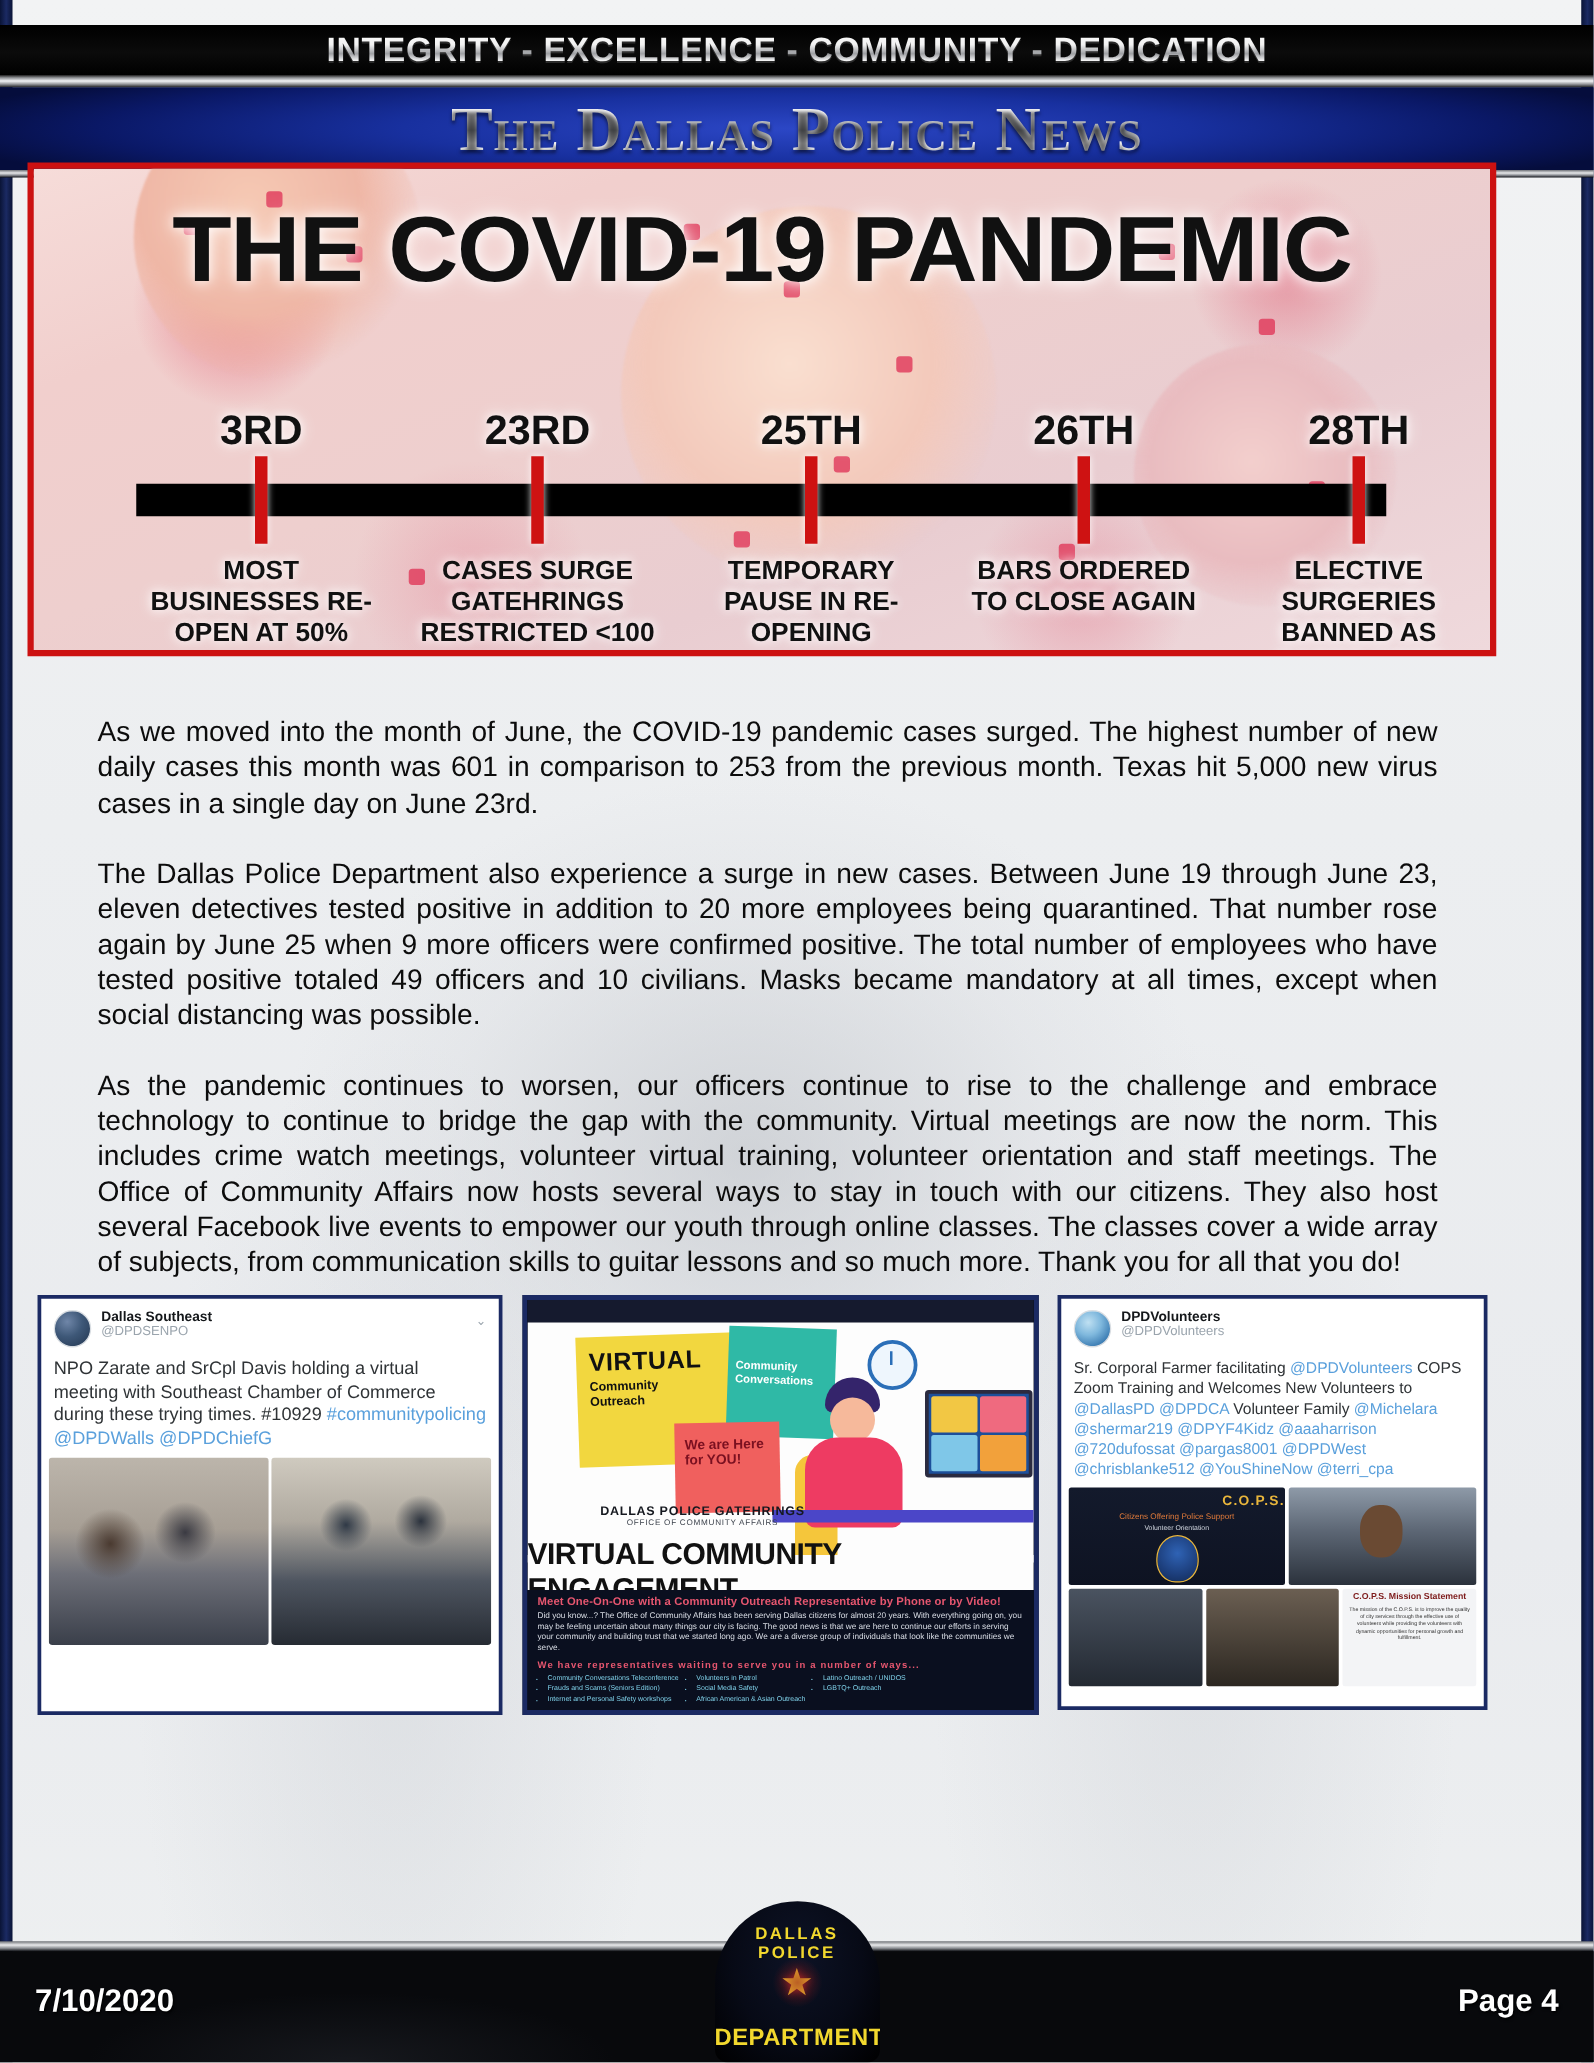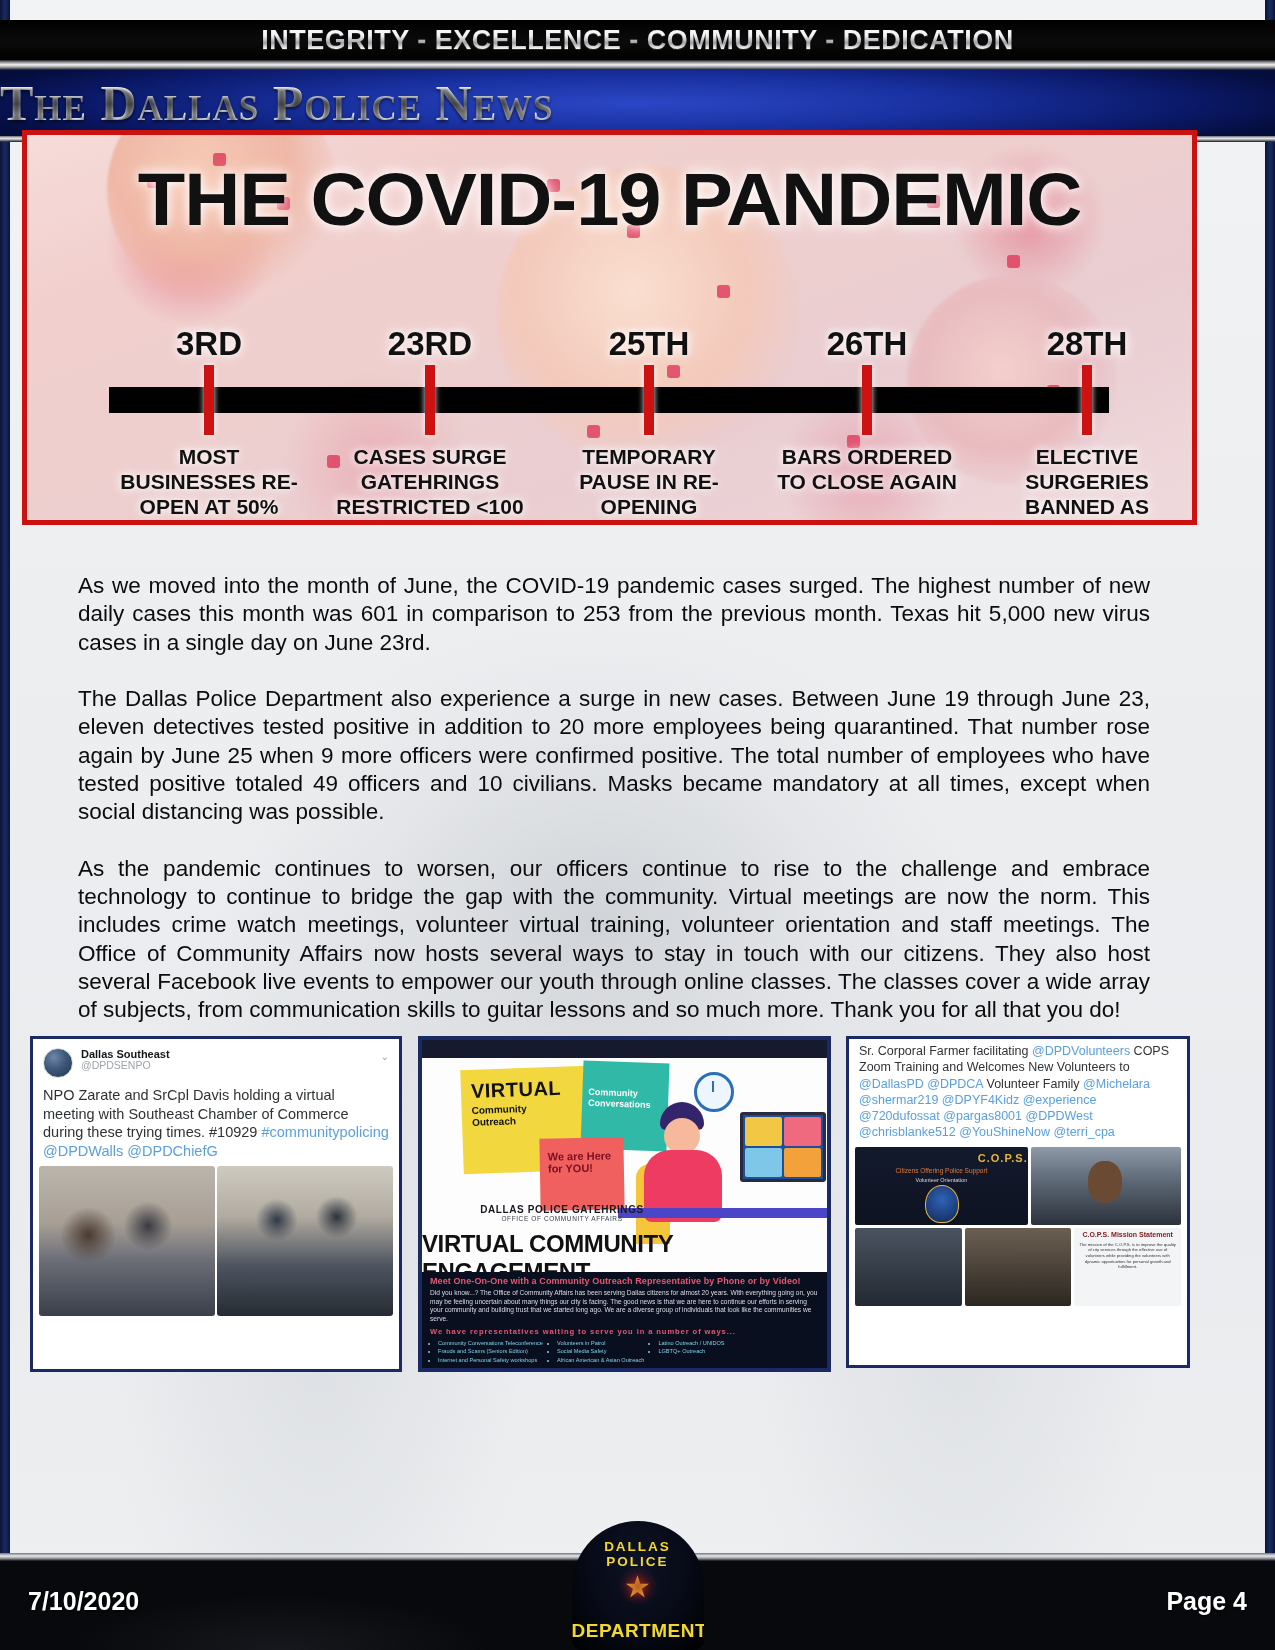--- a/index.html
+++ b/index.html
@@ -42,21 +42,21 @@
   }
   .divider-steel{
     position:absolute;left:0;top:40px;width:100%;height:10px;
     background:linear-gradient(180deg,#1d1d1d 0%,#8f9195 22%,#f2f3f5 48%,#9a9ca0 72%,#15161a 100%);
   }
   .title-bar{
     position:absolute;left:0;top:50px;width:100%;height:66px;
     background:
       radial-gradient(ellipse 700px 60px at 50% 50%, #2c47c6 0%, #18309f 45%, #0a1866 80%, #050d3c 100%),
       linear-gradient(180deg,#0a1550,#142a9c 40%,#0a1550);
-    display:flex;align-items:center;justify-content:flex-start;
+    display:flex;align-items:center;justify-content:center;
   }
   .title{
     font-family:"Liberation Serif", serif;
     font-weight:bold;font-size:50px;letter-spacing:1px;
     font-variant:small-caps;
     background:linear-gradient(180deg,#ffffff 0%,#f4f4f6 30%,#8d9095 52%,#ffffff 70%,#a9acb1 100%);
     -webkit-background-clip:text;background-clip:text;color:transparent;
     text-shadow:0 2px 3px rgba(0,0,0,.55);
     white-space:nowrap;
   }
@@ -403,25 +403,32 @@
               <li>Latino Outreach / UNIDOS</li>
               <li>LGBTQ+ Outreach</li>
             </ul>
           </div>
 
         </div>
       </div>
     </div>
 
     <div class="card right">
+      <div class="tw-head">
+        <div class="tw-avatar globe"></div>
+        <div class="tw-names">
+          <div class="tw-name">DPDVolunteers</div>
+          <div class="tw-handle">@DPDVolunteers</div>
+        </div>
+      </div>
       <div class="tw-body" style="font-size:12.5px;line-height:1.3;">
         <span>Sr. Corporal Farmer facilitating </span><span class="h">@DPDVolunteers</span><span> COPS</span>
         <span>Zoom Training and Welcomes New Volunteers to</span>
         <span class="h">@DallasPD @DPDCA</span><span> Volunteer Family </span><span class="h">@Michelara</span>
-        <span class="h">@shermar219 @DPYF4Kidz @experience</span>
+        <span class="h">@shermar219 @DPYF4Kidz @aaaharrison</span>
         <span class="h">@720dufossat @pargas8001 @DPDWest</span>
         <span class="h">@chrisblanke512 @YouShineNow @terri_cpa</span>
       </div>
       <div class="cops">
         <div class="cops-top">
           <div class="cops-left">
             <div class="cops-t1">C.O.P.S.</div>
             <div class="cops-t2">Citizens Offering Police Support</div>
             <div class="cops-t3">Volunteer Orientation</div>
             <div class="cops-badge"></div>

